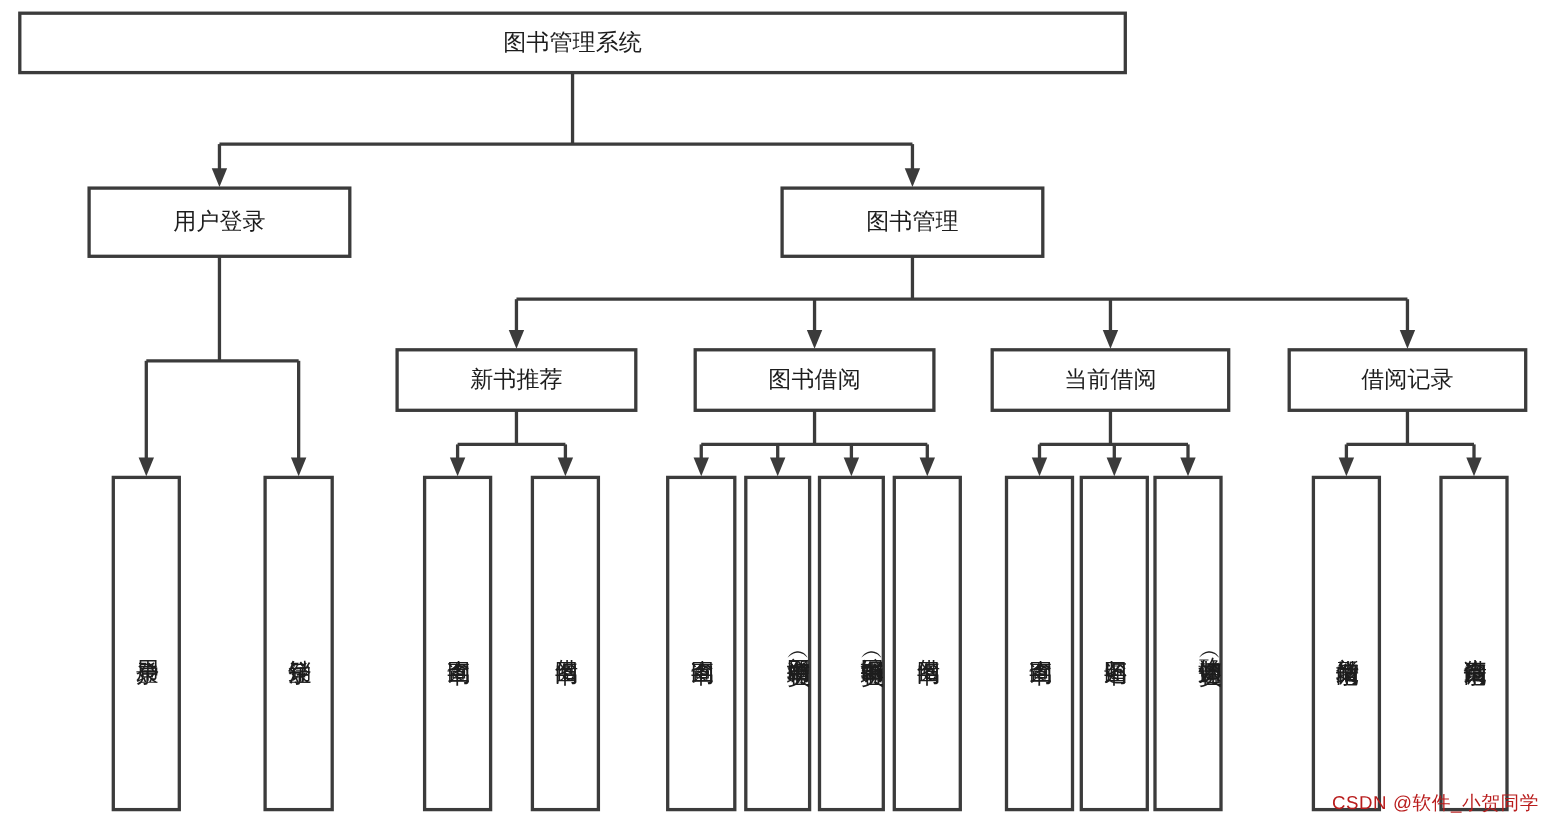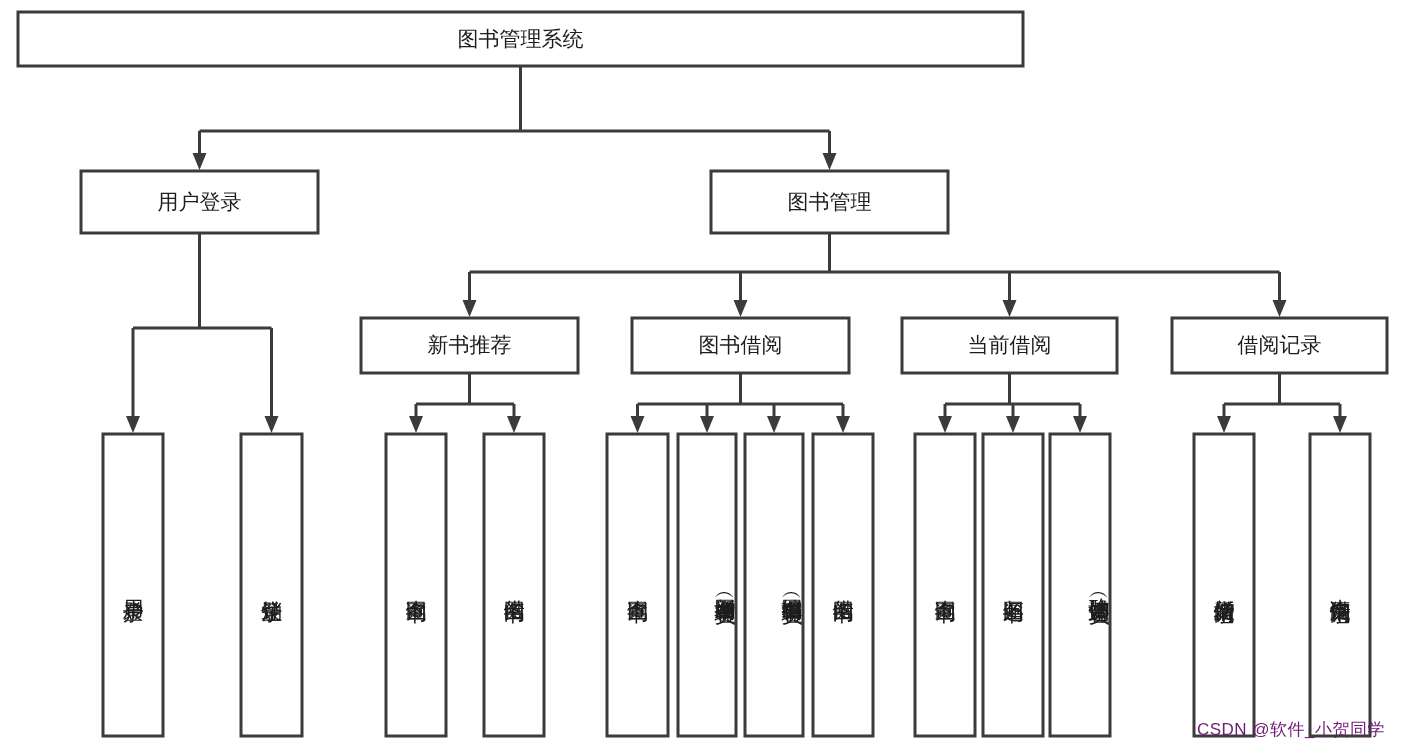--- a/index.html
+++ b/index.html
@@ -58,25 +58,25 @@
     letter-spacing: 1px;
     text-align: center;
     display: flex;
     align-items: flex-start;
     justify-content: center;
     pointer-events: none;
     white-space: nowrap;
   }
   .watermark {
     position: absolute;
-    right: 20px;
+    right: 6px;
     bottom: 6px;
     font-family: "Liberation Sans", "DejaVu Sans", sans-serif;
     font-size: 17px;
-    color: #701a75;
+    color: #b91c1c;
     letter-spacing: 0.5px;
     user-select: none;
   }
 </style>
 </head>
 <body>
 
 <div id="diagram-root">
 
   <svg class="diagram-canvas" viewBox="0 0 1405 747" xmlns="http://www.w3.org/2000/svg">

